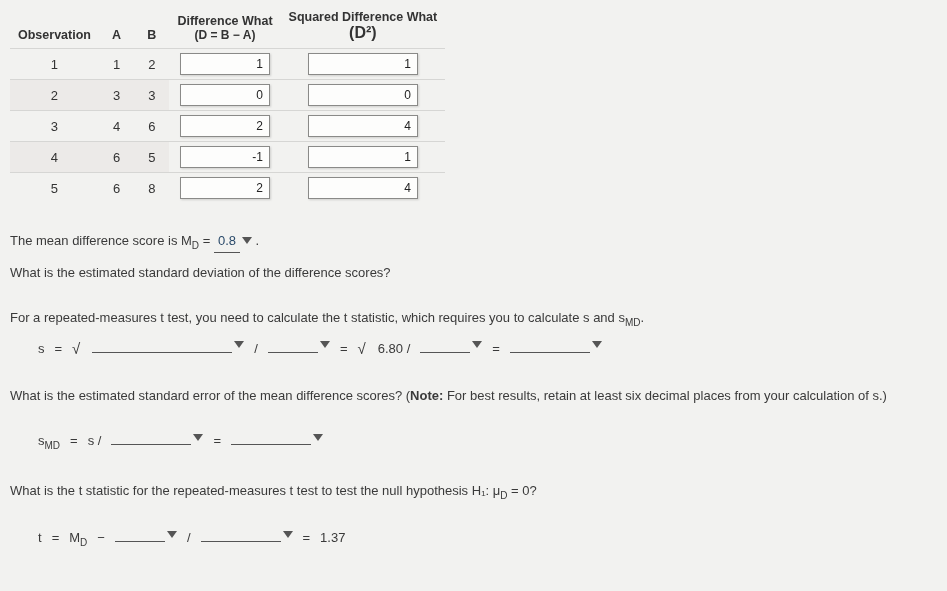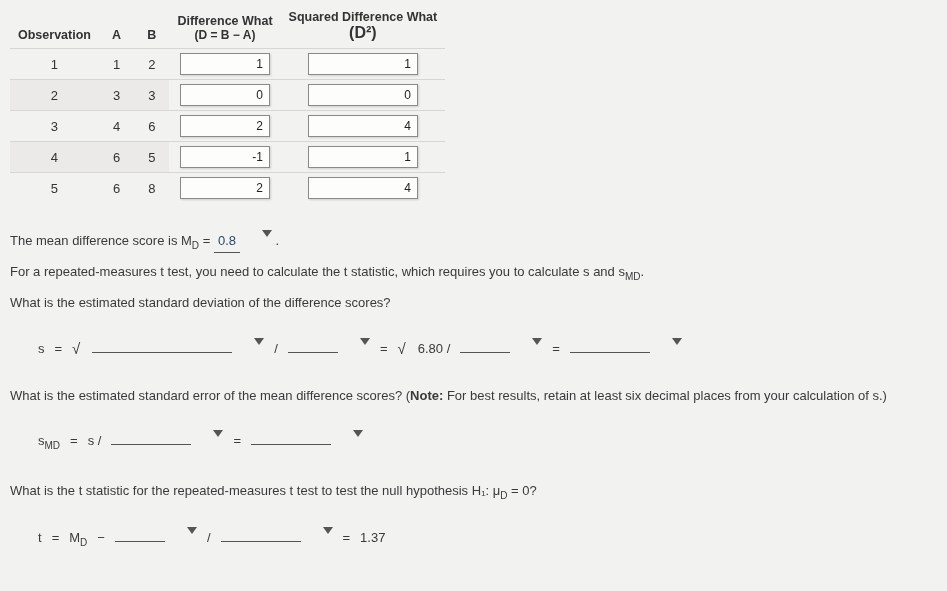--- a/index.html
+++ b/index.html
@@ -59,22 +59,22 @@
       border-left: 5px solid transparent;
       border-right: 5px solid transparent;
       border-top: 7px solid #555;
       margin-left: 2px;
       vertical-align: baseline;
       position: relative;
       top: -1px;
     }
     .inline-sel {
       display: inline-flex;
-      align-items: flex-start;
-      gap: 20px;
+      align-items: center;
+      gap: 0;
     }
     .sub { vertical-align: sub; font-size: 10px; }
     .val-under { border-bottom: 1px solid #555; padding: 0 4px 1px 4px; color:#2a4a6a; }
     .sqrt { font-size: 15px; position: relative; top: 1px; margin-right:2px;}
     .note { font-weight: bold; margin-top: 46px; }
   </style>
 </head>
 <body>
 
 <div class="page">
@@ -134,26 +134,26 @@
     </tbody>
   </table>
 
   <p class="para">
     <span>The mean difference score is M</span><span class="sub">D</span><span> = </span><span class="inline-sel">
         <span class="val-under">0.8</span>
         <span class="dd-arrow"></span>
       </span><span> .</span>
   </p>
 
+  <p class="para section-q">What is the estimated standard deviation of the difference scores?</p>
+
   <p class="para">
     <span>For a repeated-measures t test, you need to calculate the t statistic, which requires you to calculate s and s</span><span class="sub">MD</span><span>.</span>
   </p>
 
-  <p class="para section-q">What is the estimated standard deviation of the difference scores?</p>
-
   <div class="formula-row">
     <span>s</span>
     <span>=</span>
     <span class="sqrt">√</span>
     <span class="inline-sel">
         <span class="blank long"></span>
         <span class="dd-arrow"></span>
       </span>
     <span>/</span>
     <span class="inline-sel">

